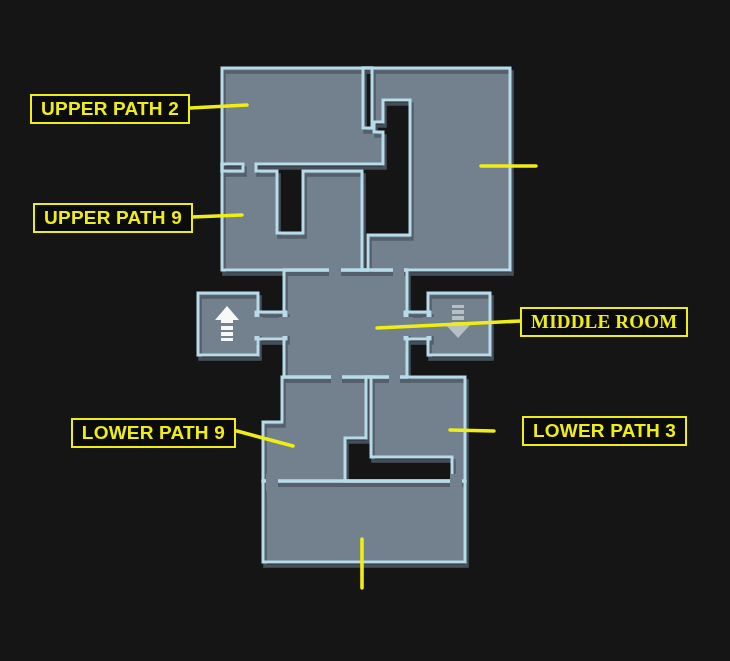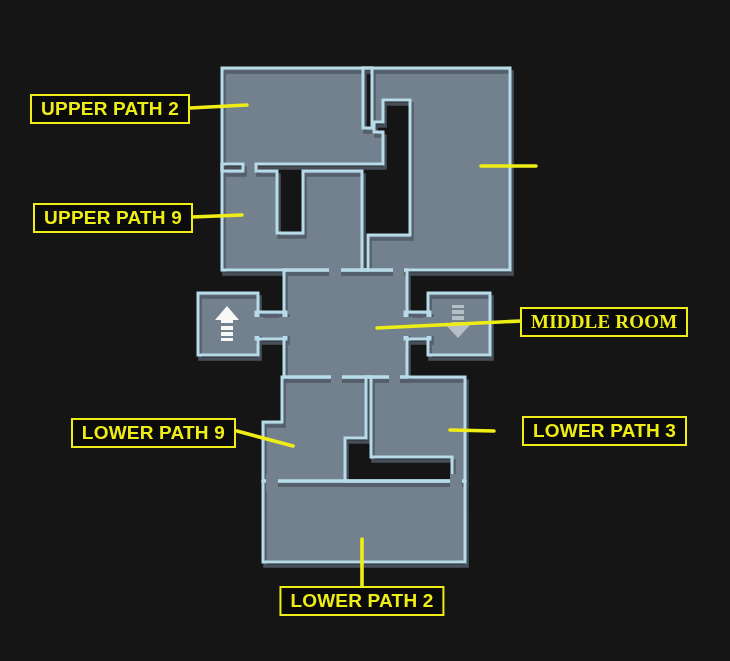--- a/index.html
+++ b/index.html
@@ -148,15 +148,14 @@
 
   <div class="map-label" style="right:537px; top:203px;">UPPER PATH 9</div>
 
 
   <div class="map-label" style="left:520px; top:307px;font-family:Liberation Serif, serif;">MIDDLE ROOM</div>
 
   <div class="map-label" style="right:494px; top:418px;">LOWER PATH 9</div>
 
   <div class="map-label" style="left:482px; top:416px;margin-left:40px;">LOWER PATH 3</div>
 
-  <div class="map-label center-anchor" style="left:362px; top:586px;">LOWER PATH 2</div>
 
 </div>
 
 </body></html>

